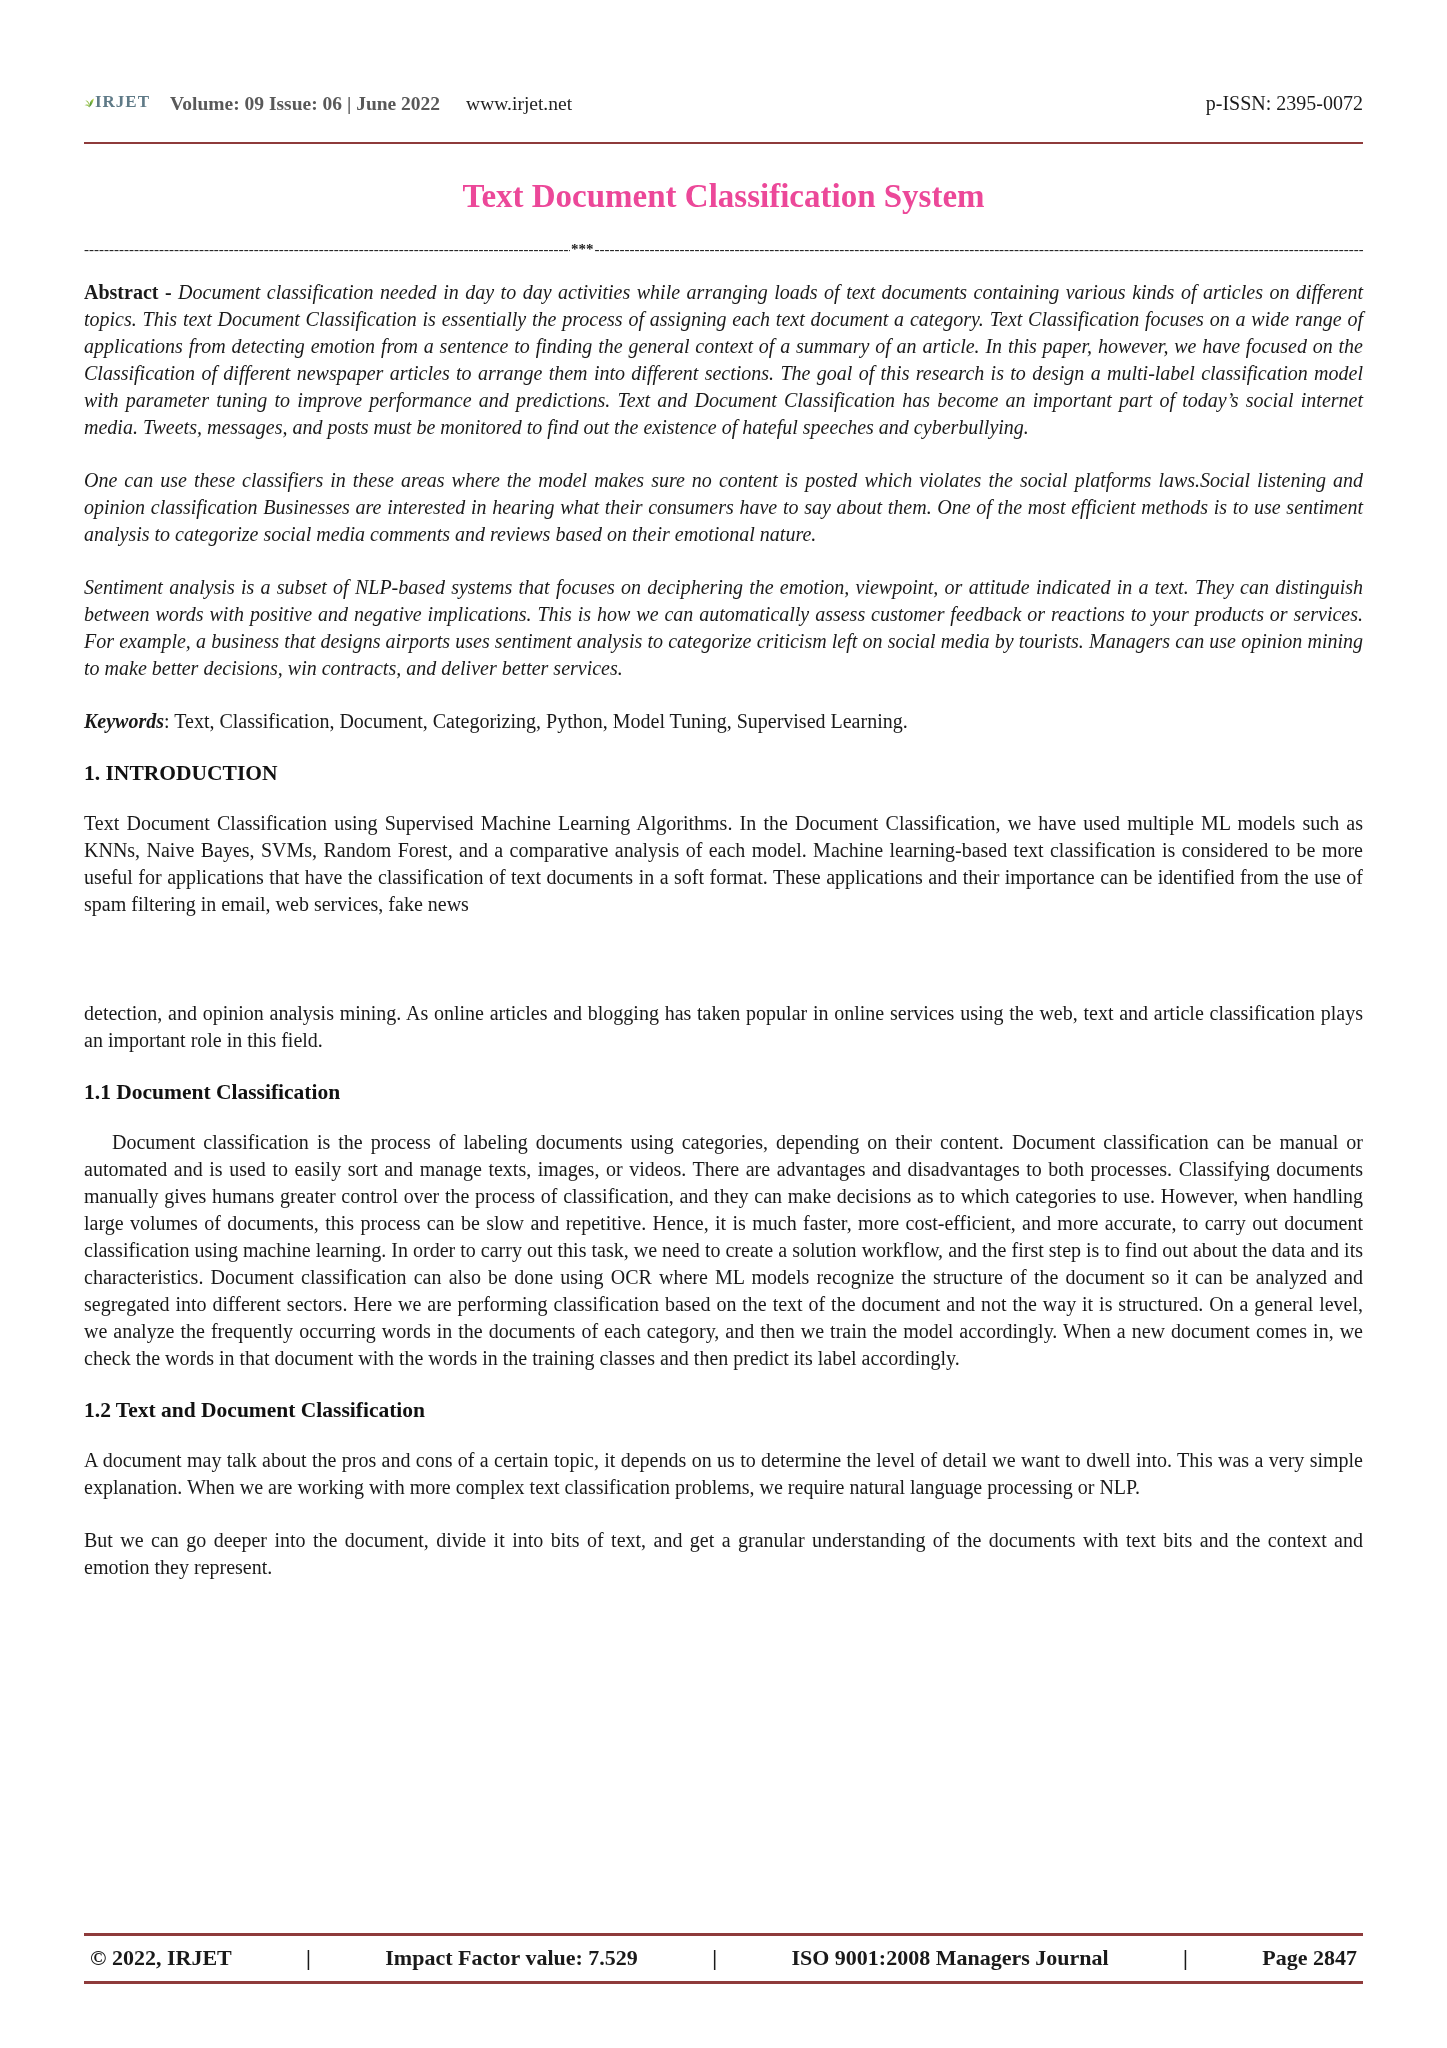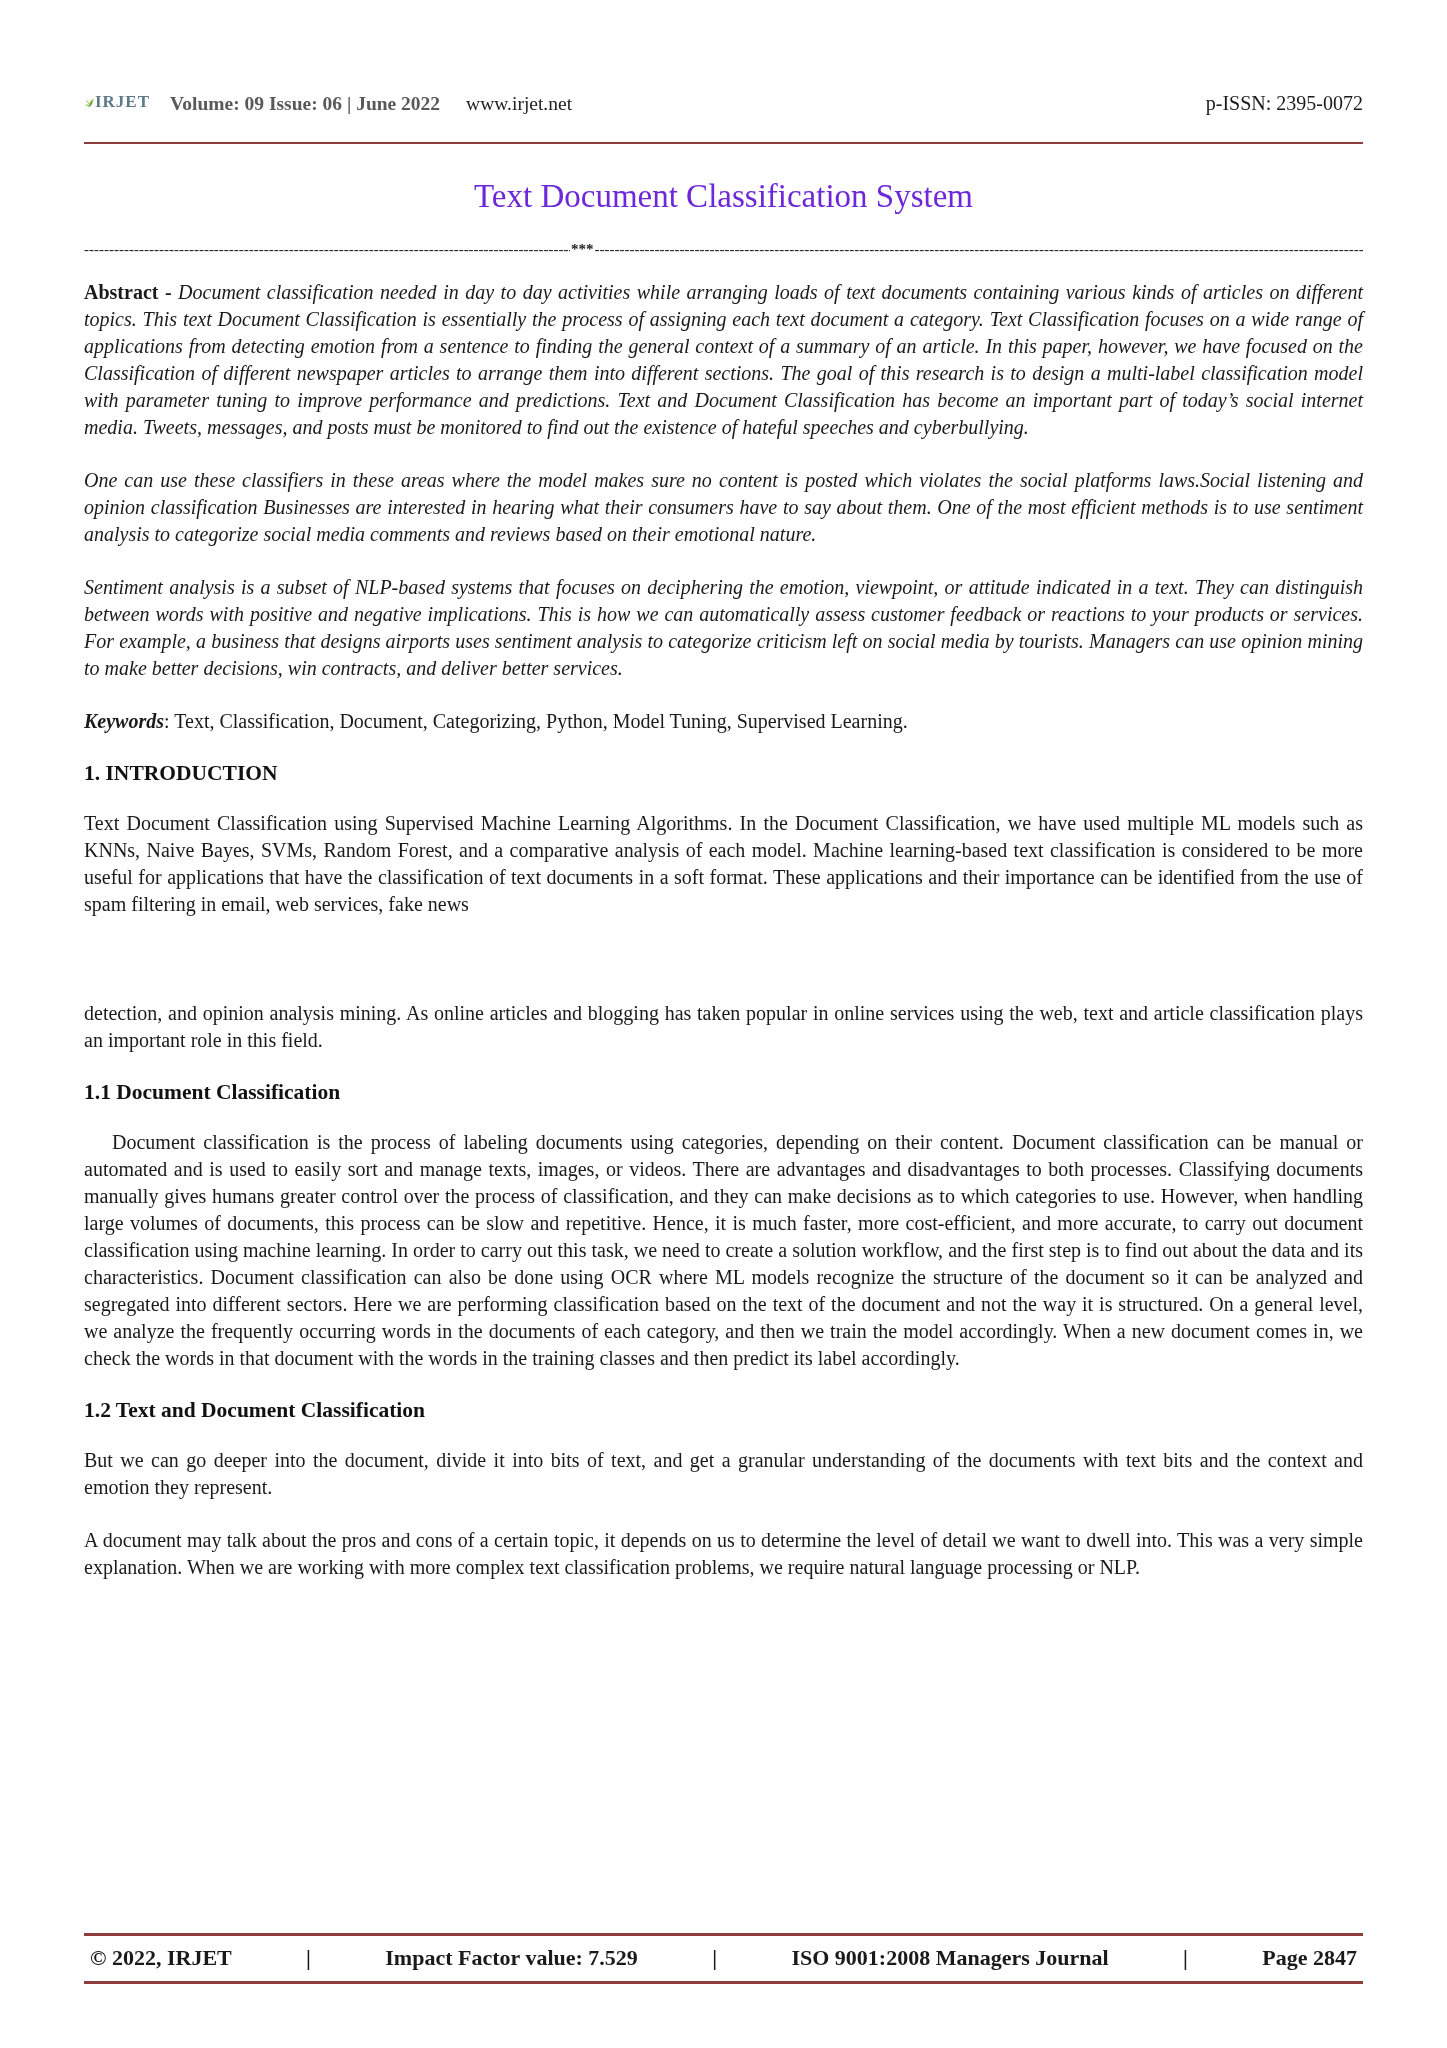--- a/index.html
+++ b/index.html
@@ -22,21 +22,21 @@
   .journal-title{font-size:23px;}
   .jt-bold{font-weight:bold;}
   .eissn{margin-left:auto;font-size:20px;}
   .header-row2{display:flex;align-items:baseline;}
   .volume{font-size:19.5px;font-weight:bold;color:var(--header-gray);}
   .website{font-size:19.5px;margin-left:26px;color:#222;text-align:center;}
   .pissn{margin-left:auto;font-size:20px;}
 
   
   .title-block{text-align:center;margin-top:34px;}
-  .paper-title{font-size:33px;font-weight:normal;color:#6d28d9;}
+  .paper-title{font-size:33px;font-weight:bold;color:#ec4899;}
   .author{margin-top:26px;font-size:23px;font-weight:bold;}
   .author sup{font-size:14px;}
 
   
   .separator{margin:26px 84px 0 84px;display:flex;align-items:baseline;font-size:15px;color:#222;height:20px;}
   .separator .d{white-space:nowrap;overflow:hidden;flex:0 0 38%;}
   .separator .d2{flex:1 1 auto;}
   .separator .stars{flex:0 0 auto;font-weight:bold;padding:0 1px;}
 
   
@@ -102,22 +102,22 @@
       <p class="keywords"><span class="kw-label">Keywords</span><span>: Text, Classification, Document, Categorizing, Python, Model Tuning,  Supervised Learning.</span></p>
       <h2>1. INTRODUCTION</h2>
       <p>Text Document Classification using Supervised Machine Learning Algorithms. In the Document Classification, we have used multiple ML models such as KNNs, Naive Bayes, SVMs, Random Forest, and a comparative analysis of each model. Machine learning-based text classification is considered to be more useful for applications that have the classification of text documents in a soft format. These applications and their importance can be identified from the use of spam filtering in email, web services, fake news</p>
     </section>
 
     <section class="col">
       <p>detection, and opinion analysis mining. As online articles and blogging has taken popular in online services using the web, text and article classification plays an important role in this field.</p>
       <h2>1.1 Document Classification</h2>
       <p class="indent">Document classification is the process of labeling documents using categories, depending on their content. Document classification can be manual or automated and is used to easily sort and manage texts, images, or videos. There are advantages and disadvantages to both processes. Classifying documents manually gives humans greater control over the process of classification, and they can make decisions as to which categories to use. However, when handling large volumes of documents, this process can be slow and repetitive. Hence, it is much faster, more cost-efficient, and more accurate, to carry out document classification using machine learning. In order to carry out this task, we need to create a solution workflow, and the first step is to find out about the data and its characteristics. Document classification can also be done using OCR where ML models recognize the structure of the document so it can be analyzed and segregated into different sectors. Here we are performing classification based on the text of the document and not the way it is structured. On a general level, we analyze the frequently occurring words in the documents of each category, and then we train the model accordingly. When a new document comes in, we check the words in that document with the words in the training classes and then predict its label accordingly.</p>
       <h2>1.2 Text and Document Classification</h2>
+      <p>A document may talk about  the pros and cons of a certain topic, it depends on us to determine the level of detail we want to dwell into. This was a very simple explanation. When we are working with more complex text classification problems, we require natural language processing or NLP.</p>
       <p>But we can go deeper into the document, divide it into bits of text, and get a granular understanding of the documents with text bits and the context  and emotion they represent.</p>
-      <p>A document may talk about  the pros and cons of a certain topic, it depends on us to determine the level of detail we want to dwell into. This was a very simple explanation. When we are working with more complex text classification problems, we require natural language processing or NLP.</p>
     </section>
 
   </main>
 
   <footer>
     <span>© 2022, IRJET</span>
     <span class="pipe">|</span>
     <span>Impact Factor value: 7.529</span>
     <span class="pipe">|</span>
     <span>ISO 9001:2008 Managers Journal</span>

